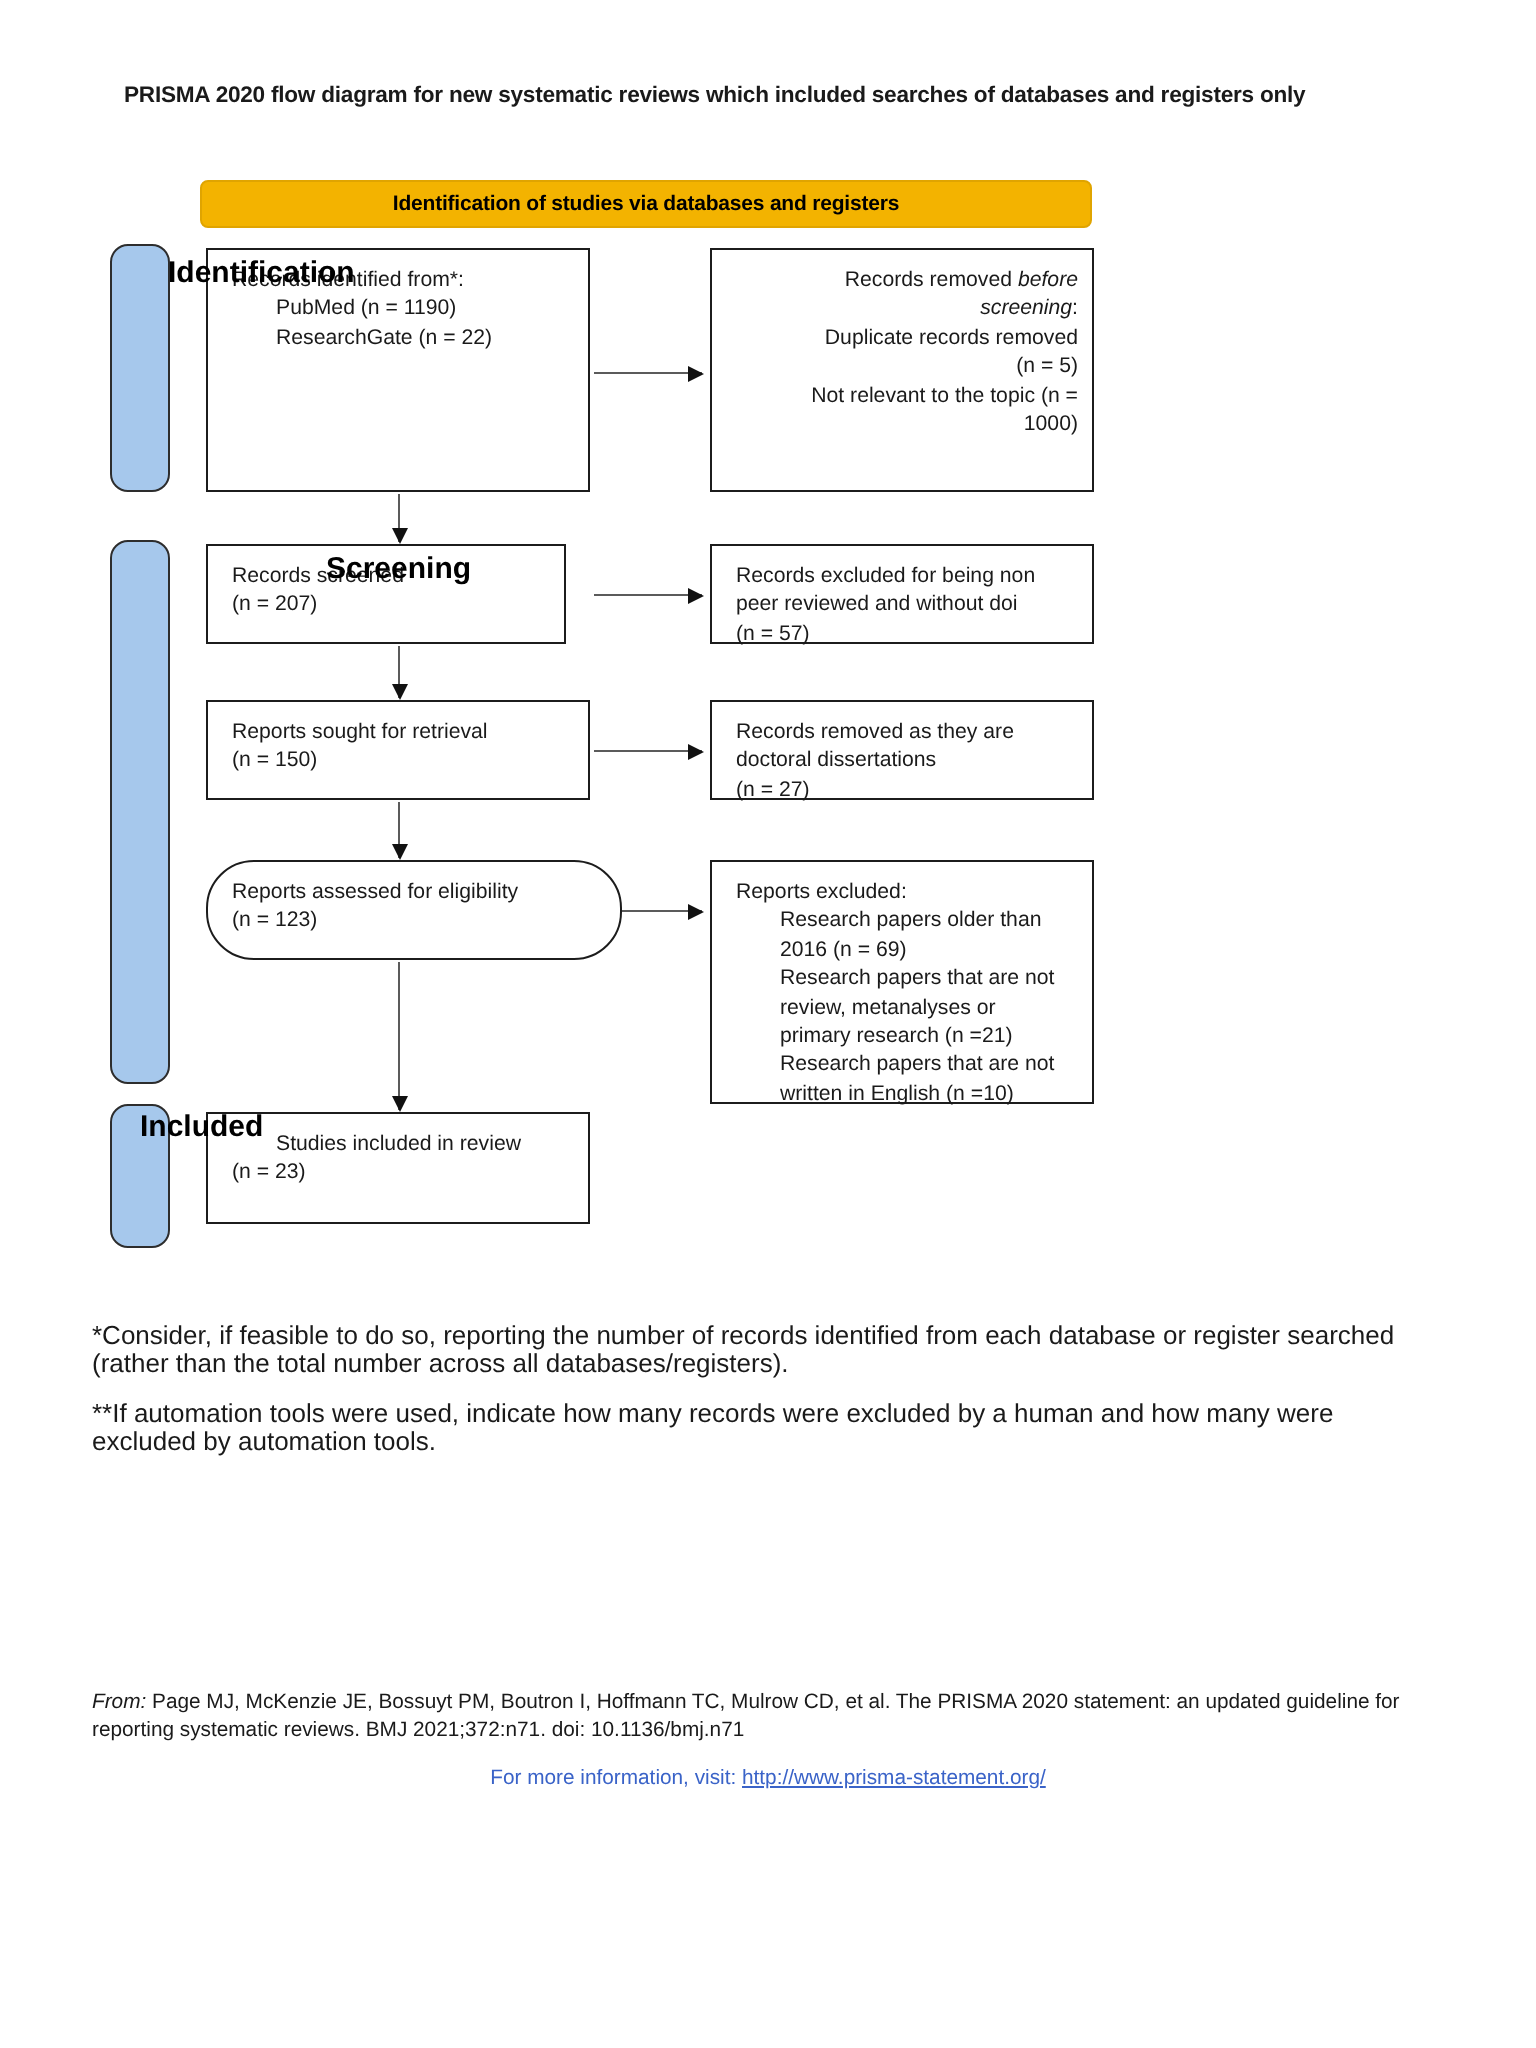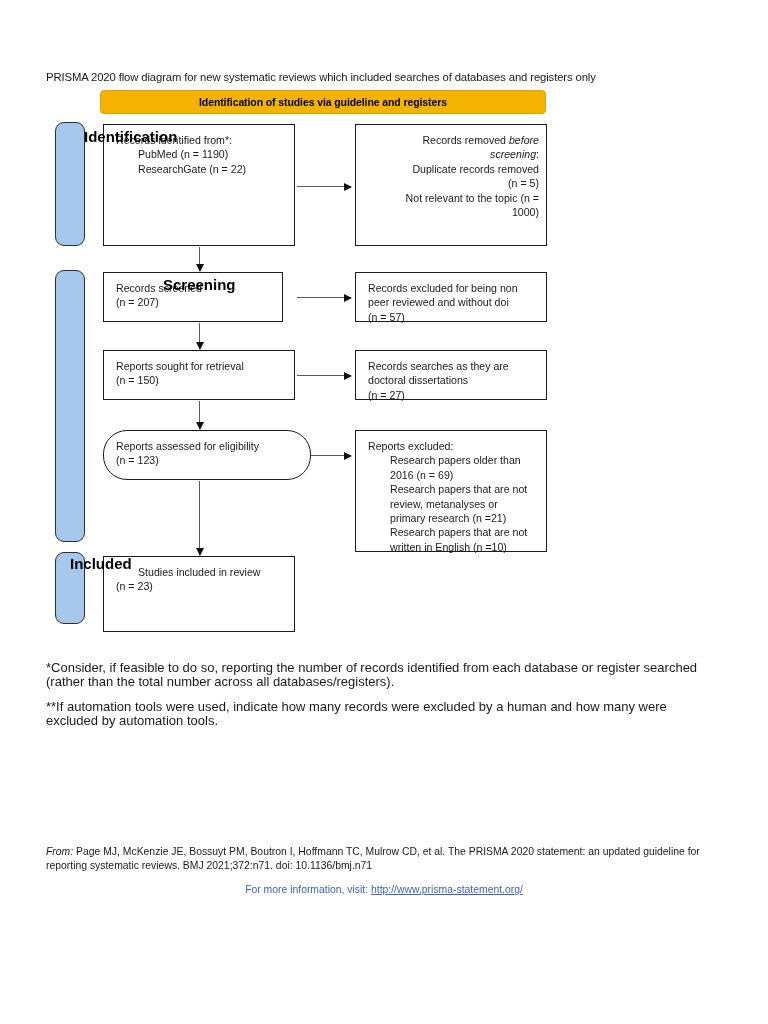--- a/index.html
+++ b/index.html
@@ -19,29 +19,28 @@
   .page {
     position: absolute;
     left: 0; top: 0;
     width: 768px;
     height: 1024px;
   }
 
   
   .doc-title {
     position: absolute;
-    left: 46px;
+    left: 62px;
     top: 41px;
     width: 672px;
     font-size: 11.3px;
-    font-weight: normal;
+    font-weight: bold;
     letter-spacing: -0.12px;
     line-height: 14px;
     color: #1a1a1a;
-    margin-top: 29px;
   }
 
   
   .banner {
     position: absolute;
     left: 100px;
     top: 90px;
     width: 446px;
     height: 24px;
     background: #f3b300;
@@ -102,21 +101,21 @@
     color: #1a1a1a;
   }
   .indent { padding-left: 22px; display: block; }
   .ital { font-style: italic; }
 
   
   #box-identified   { left: 103px; top: 124px; width: 192px; height: 122px; }
   #box-screened     { left: 103px; top: 272px; width: 180px; height: 50px; }
   #box-sought       { left: 103px; top: 350px; width: 192px; height: 50px; }
   #box-assessed     { left: 103px; top: 430px; width: 208px; height: 50px; border-radius: 24px; }
-  #box-included     { left: 103px; top: 556px; width: 192px; height: 76px; }
+  #box-included     { left: 103px; top: 556px; width: 192px; height: 56px; }
 
   
   #box-removed-before { left: 355px; top: 124px; width: 192px; height: 122px; text-align: right; }
   #box-excluded-nonpeer { left: 355px; top: 272px; width: 192px; height: 50px; }
   #box-removed-doctoral { left: 355px; top: 350px; width: 192px; height: 50px; }
   #box-reports-excluded { left: 355px; top: 430px; width: 192px; height: 122px; padding-left: 24px; }
 
   
   .arrow-h {
     position: absolute;
@@ -200,21 +199,21 @@
   }
 </style>
 </head>
 <body>
 
 <div class="page">
 
   <div class="doc-title">PRISMA 2020 flow diagram for new systematic reviews which included searches of databases and registers only</div>
 
   <div class="banner">
-    <span class="banner-label">Identification of studies via guideline and registers</span>
+    <span class="banner-label">Identification of studies via databases and registers</span>
   </div>
 
   <div class="stage-bar" id="bar-identification"></div>
   <div class="stage-bar" id="bar-screening"></div>
   <div class="stage-bar" id="bar-included"></div>
 
   <div class="stage-label" id="label-identification">Identification</div>
   <div class="stage-label" id="label-screening">Screening</div>
   <div class="stage-label" id="label-included">Included</div>
 
@@ -268,21 +267,21 @@
   <div class="box" id="box-excluded-nonpeer">
     <div class="box-text">
       <span>Records excluded for being non</span><br>
       <span>peer reviewed and without doi</span><br>
       <span>(n = 57)</span>
     </div>
   </div>
 
   <div class="box" id="box-removed-doctoral">
     <div class="box-text">
-      <span>Records searches as they are</span><br>
+      <span>Records removed as they are</span><br>
       <span>doctoral dissertations</span><br>
       <span>(n = 27)</span>
     </div>
   </div>
 
   <div class="box" id="box-reports-excluded">
     <div class="box-text">
       <span>Reports excluded:</span>
       <span class="indent">Research papers older than</span>
       <span class="indent">2016 (n = 69)</span>

